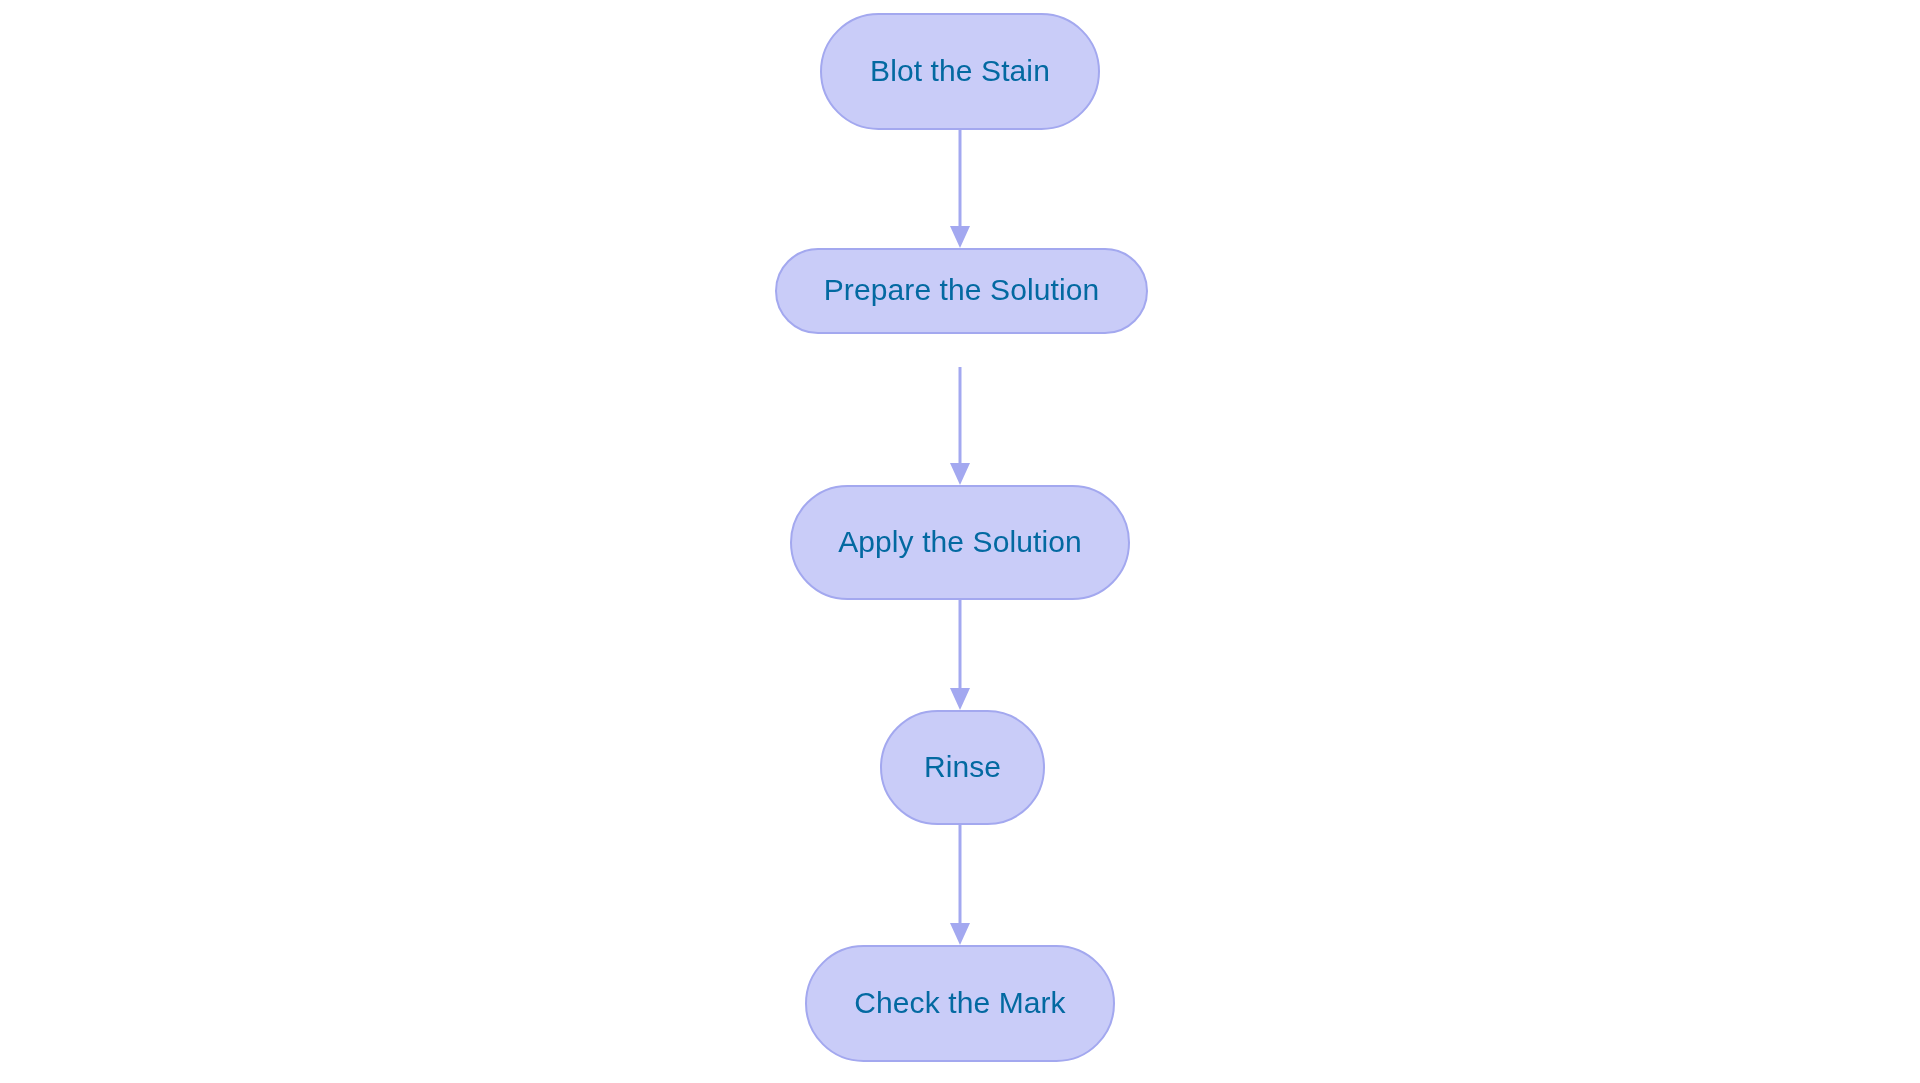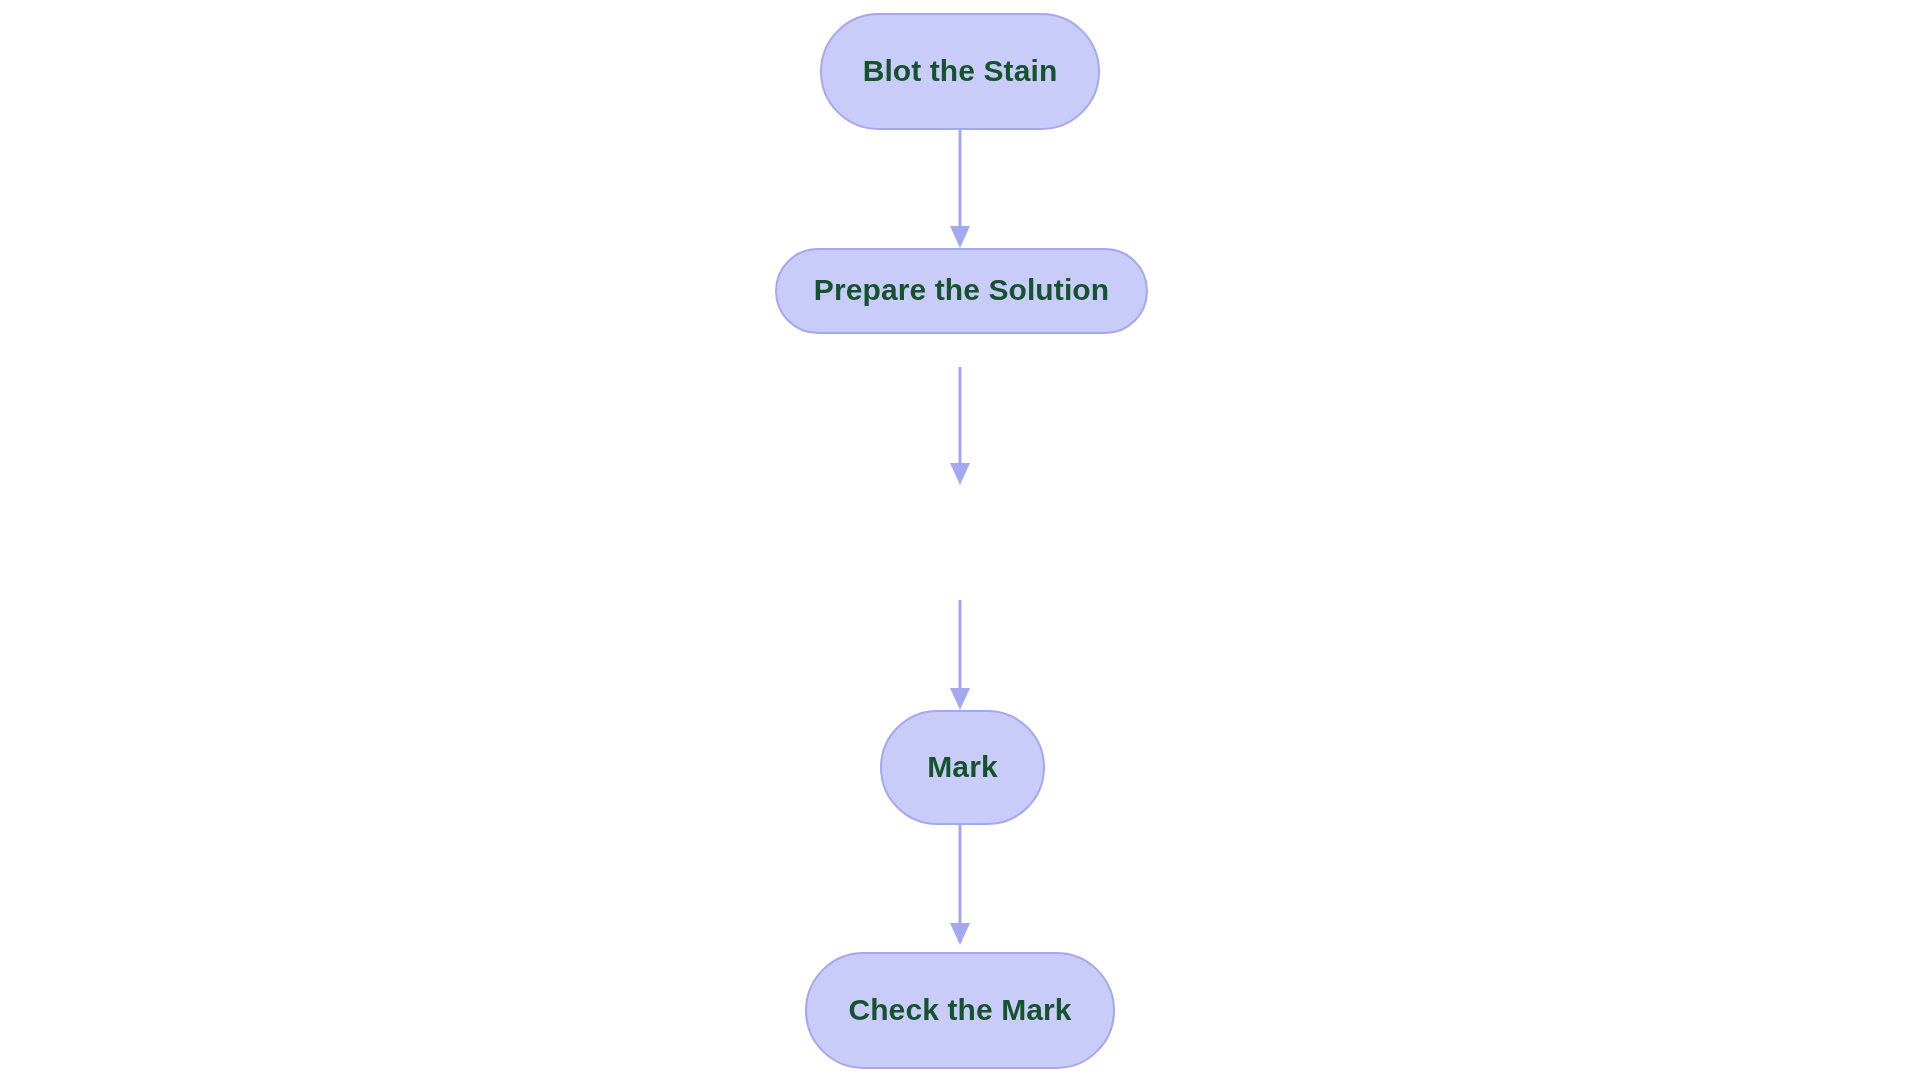--- a/index.html
+++ b/index.html
@@ -33,24 +33,23 @@
     color: #2a2ae0;
     font-family: "Liberation Sans", sans-serif;
     font-size: 30px;
     font-weight: 400;
     letter-spacing: 0.1px;
     white-space: nowrap;
     user-select: none;
   }
 
   .node-label {
-    color: #14532d;
+    color: #0369a1;
     line-height: 1;
     padding-bottom: 2px;
-    font-weight: bold;
   }
 
   .connector {
     position: absolute;
     overflow: visible;
   }
 
   .connector-line {
     stroke: #a3a8f0;
     stroke-width: 3;
@@ -80,19 +79,22 @@
     <svg class="connector" width="40" height="120" viewBox="0 0 40 120" style="left: 940px; top: 825px;">
       <line class="connector-line" x1="20" y1="0" x2="20" y2="100"></line>
       <polygon class="connector-head" points="10,98 30,98 20,120"></polygon>
     </svg>
     <div class="node" style="left: 820px; top: 13px; width: 280px; height: 117px;">
       <span class="node-label">Blot the Stain</span>
     </div>
     <div class="node" style="left: 775px; top: 248px; width: 373px; height: 86px;">
       <span class="node-label">Prepare the Solution</span>
     </div>
+    <div class="node" style="left: 790px; top: 485px; width: 340px; height: 115px;">
+      <span class="node-label">Apply the Solution</span>
+    </div>
     <div class="node" style="left: 880px; top: 710px; width: 165px; height: 115px;">
-      <span class="node-label">Mark</span>
+      <span class="node-label">Rinse</span>
     </div>
-    <div class="node" style="left: 805px; top: 945px; width: 310px; height: 117px; margin-top: 7px;">
+    <div class="node" style="left: 805px; top: 945px; width: 310px; height: 117px;">
       <span class="node-label">Check the Mark</span>
     </div>
   </div>
 
 </body></html>

